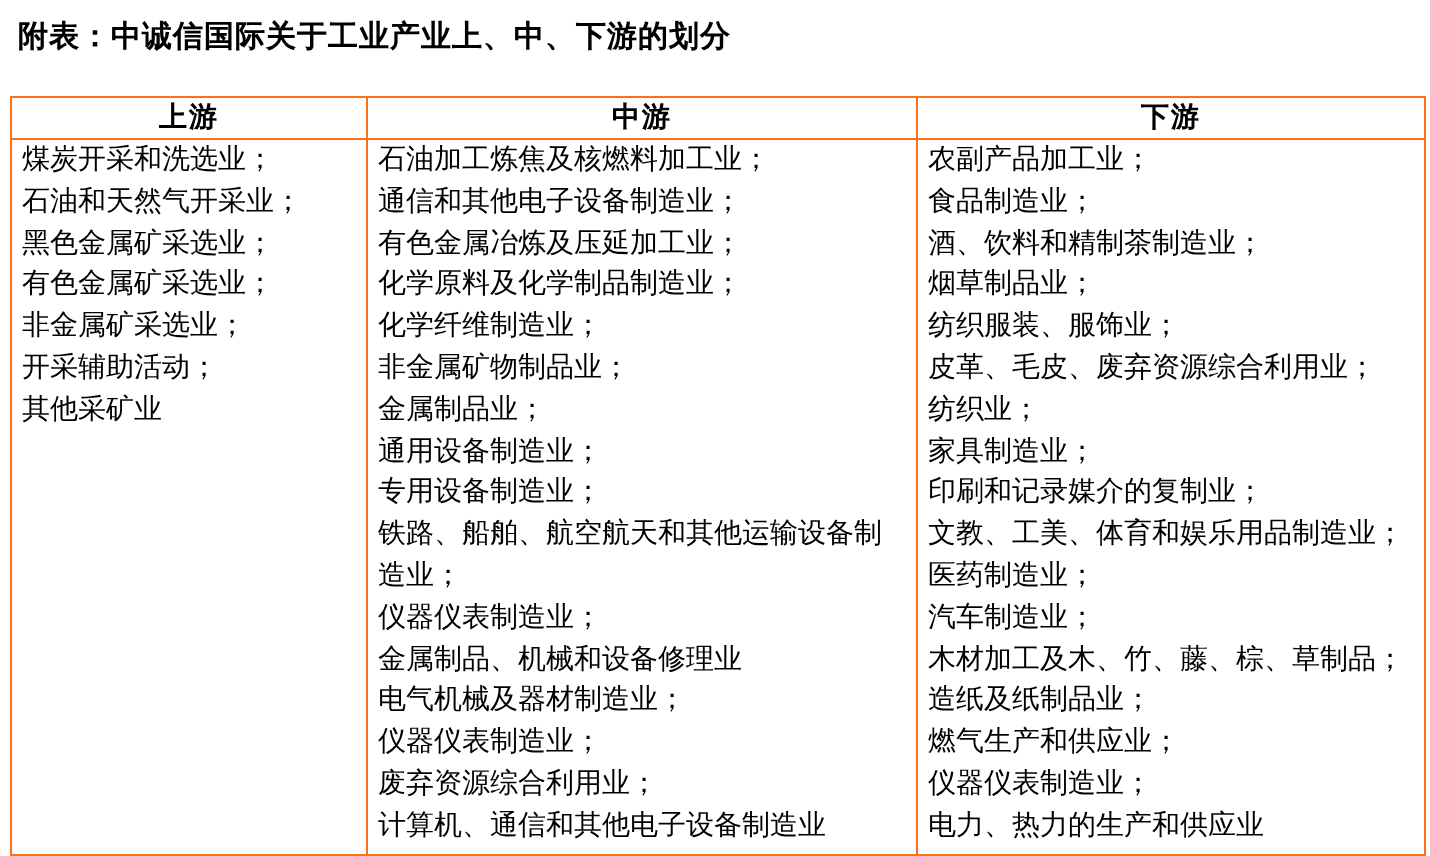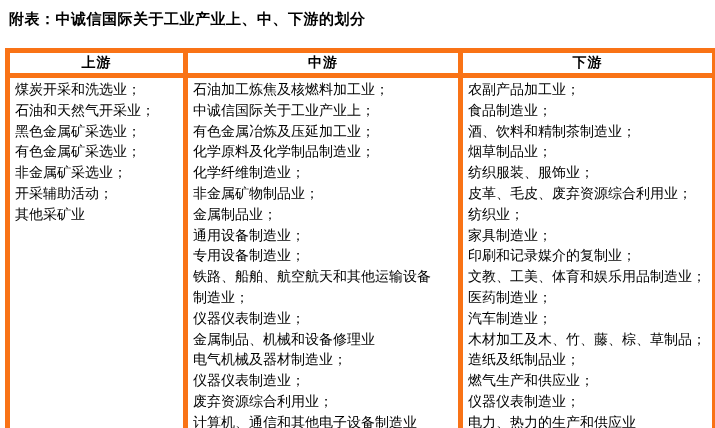--- a/index.html
+++ b/index.html
@@ -10,39 +10,40 @@
     font-family: "Liberation Sans", "DejaVu Sans", sans-serif;
   }
   .page {
     position: relative;
     width: 715px;
     height: 428px;
     box-sizing: border-box;
     padding: 8px 3px 0 5px;
     overflow: hidden;
     background: #ffffff;
+    font-family: Liberation Serif, serif;
   }
   .doc-title {
     font-weight: bold;
     font-size: 15px;
     line-height: 18px;
     letter-spacing: 0.5px;
     margin: 2px 0 20px 4px;
     white-space: nowrap;
   }
   table.industry-table {
     border-collapse: collapse;
     table-layout: fixed;
     width: 707px;
   }
   col.col-up   { width: 178px; }
   col.col-mid  { width: 275px; }
   col.col-down { width: 254px; }
   th, td {
-    border: 5px solid #f97316;
+    border: 1px solid #f97316;
   }
   th {
     font-size: 14px;
     font-weight: bold;
     text-align: center;
     height: 20px;
     padding: 0;
     letter-spacing: 1px;
   }
   td.cell {
@@ -85,21 +86,21 @@
             <div class="cell-line">煤炭开采和洗选业；</div>
             <div class="cell-line">石油和天然气开采业；</div>
             <div class="cell-line">黑色金属矿采选业；</div>
             <div class="cell-line">有色金属矿采选业；</div>
             <div class="cell-line">非金属矿采选业；</div>
             <div class="cell-line">开采辅助活动；</div>
             <div class="cell-line">其他采矿业</div>
           </td>
         <td class="cell mid">
             <div class="cell-line">石油加工炼焦及核燃料加工业；</div>
-            <div class="cell-line">中诚信国际关于工业产业上；</div>
+            <div class="cell-line">通信和其他电子设备制造业；</div>
             <div class="cell-line">有色金属冶炼及压延加工业；</div>
             <div class="cell-line">化学原料及化学制品制造业；</div>
             <div class="cell-line">化学纤维制造业；</div>
             <div class="cell-line">非金属矿物制品业；</div>
             <div class="cell-line">金属制品业；</div>
             <div class="cell-line">通用设备制造业；</div>
             <div class="cell-line">专用设备制造业；</div>
             <div class="cell-line">铁路、船舶、航空航天和其他运输设备制造业；</div>
             <div class="cell-line">仪器仪表制造业；</div>
             <div class="cell-line">金属制品、机械和设备修理业</div>

